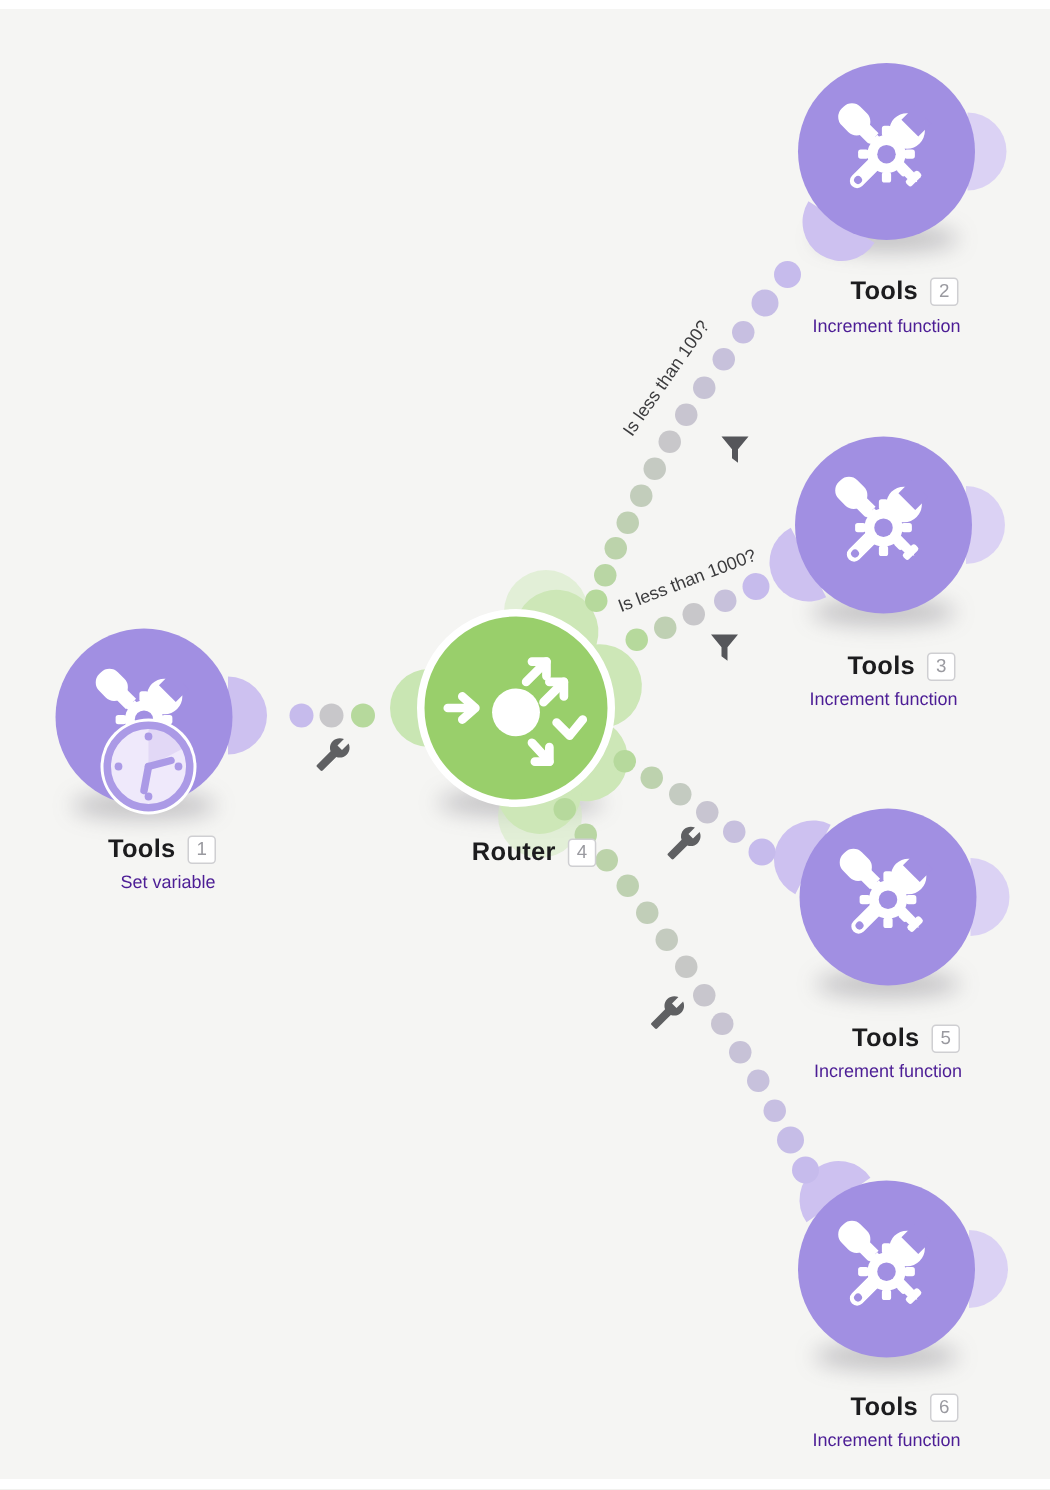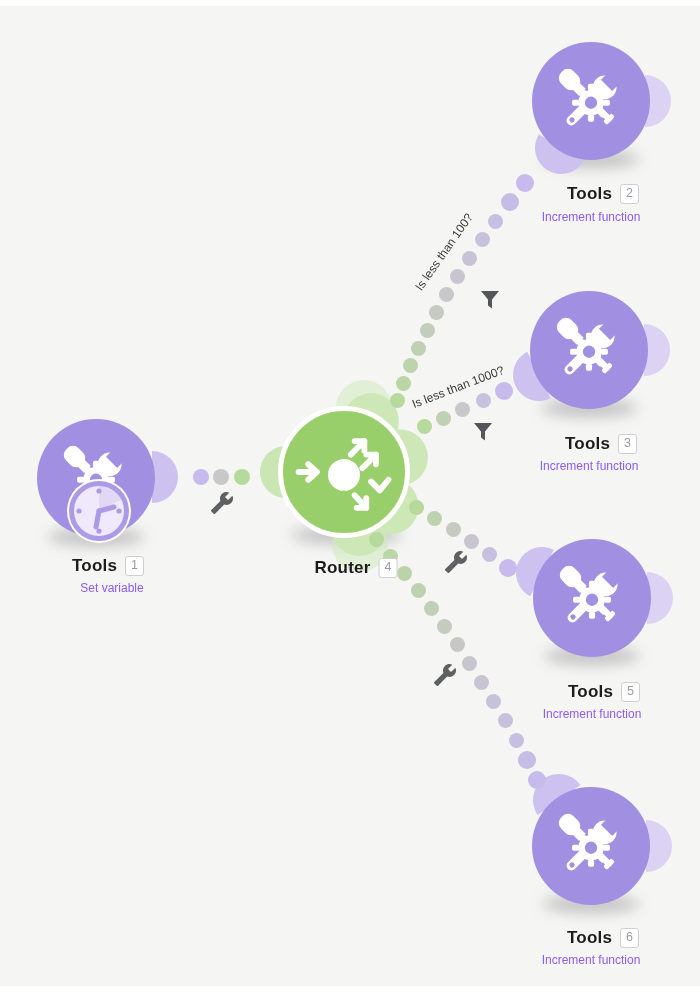--- a/index.html
+++ b/index.html
@@ -20,26 +20,26 @@
   .petal.green{background:#c9e6b3}
   .petal.green-lg{width:30px;height:56px;border-radius:0 28px 28px 0;background:#cde7b7}
   .petal.purple{background:#cdc1f0}
   .petal.purple-light{background:#d8cef4;opacity:.9}
   .blob{position:absolute;width:56px;height:56px;border-radius:50%;background:#d2e9bf;opacity:.55;z-index:1}
   .dot{position:absolute;border-radius:50%;z-index:2}
   .conn-icon{position:absolute;z-index:4;cursor:pointer}
   .route-label{position:absolute;font-size:12px;color:#3b3b3d;white-space:nowrap;z-index:4}
   .rl-b{left:444px;top:252px;transform:translate(-50%,-50%) rotate(-55deg)}
   .rl-c{left:458px;top:387px;transform:translate(-50%,-50%) rotate(-21deg)}
-  .nodelabel{position:absolute;display:flex;gap:8px;
+  .nodelabel{position:absolute;display:flex;align-items:center;gap:8px;
              transform:translateX(-50%);white-space:nowrap;z-index:5}
   .nodelabel .nm{font-size:17px;font-weight:700;color:#1c1c1e;letter-spacing:.2px}
   .badge{font-size:12.5px;color:#9a9aa0;background:#fff;border:1px solid #cfcfd2;
          border-radius:3px;padding:1px 5px;line-height:15px}
-  .sub{position:absolute;transform:translateX(-50%);font-size:12px;color:#8b5cf6;
+  .sub{position:absolute;transform:translateX(-50%);font-size:12px;color:#4c1d95;
        white-space:nowrap;z-index:5}
   #t1badge{position:absolute;left:66px;top:478px;z-index:4}
 </style>
 </head>
 <body>
 
 <div id="canvas">
 
   <svg width="0" height="0" style="position:absolute">
     <defs>

